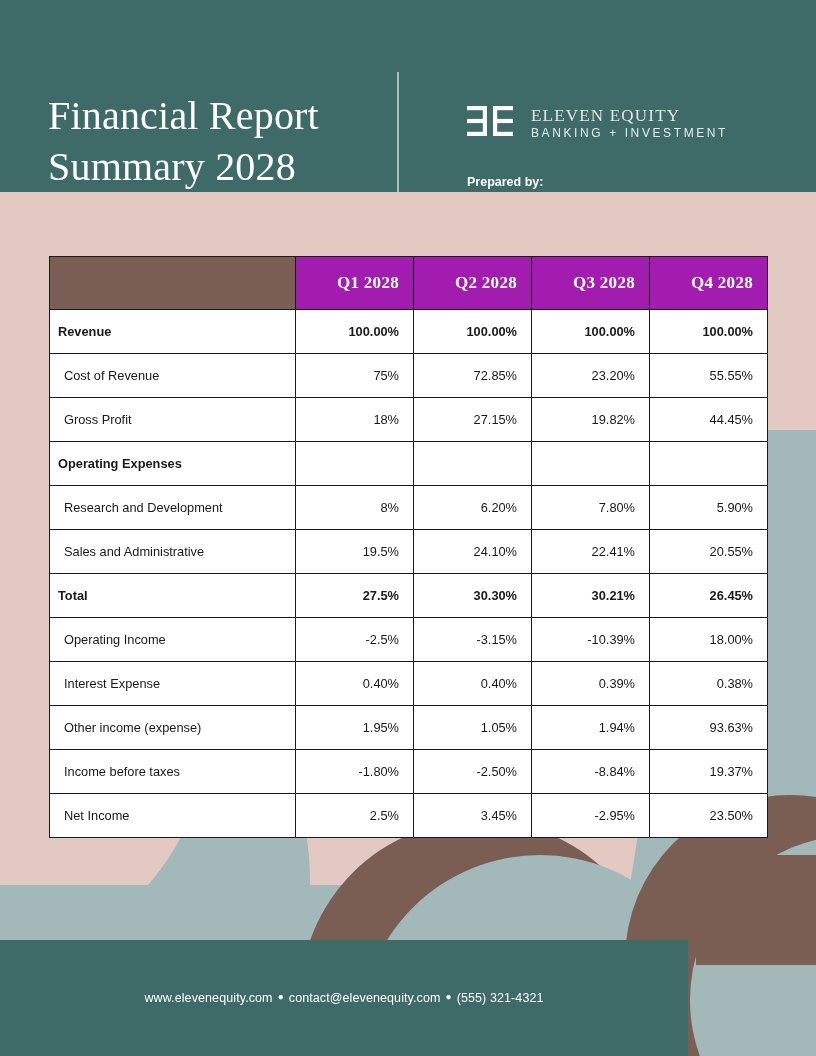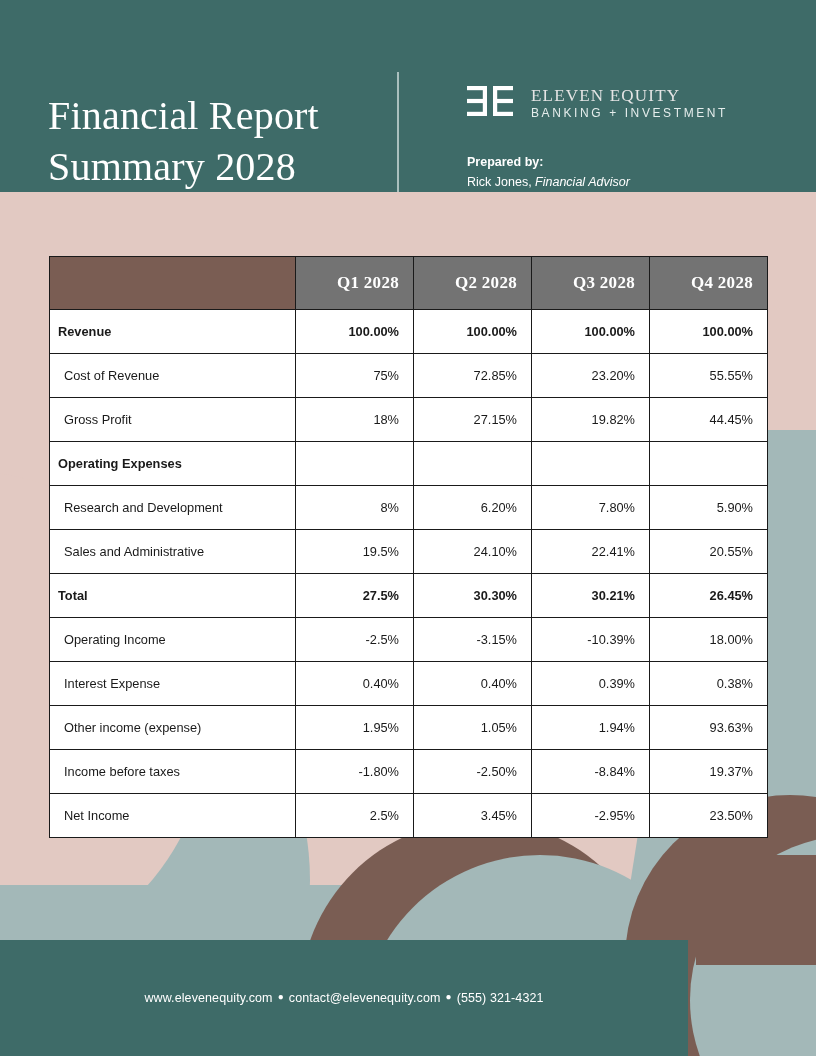--- a/index.html
+++ b/index.html
@@ -160,21 +160,21 @@
   }
   table.fin th, table.fin td {
     border:1.2px solid #1A1A1A;
     height:44px;
     padding:0 14px;
     font-size:12.8px;
     color:#1A1A1A;
     vertical-align:middle;
   }
   table.fin thead th {
-    background:#737373;
+    background:#a21caf;
     color:#FFFFFF;
     border-color:#1A1A1A;
     height:53px;
     font-family:"Liberation Serif", serif;
     font-size:17px;
     font-weight:600;
     text-align:right;
     letter-spacing:0.3px;
   }
   table.fin thead th.corner { background:#7A5D53; }
@@ -241,24 +241,20 @@
             <rect x="26" y="0" width="4.2" height="30" fill="#FFFFFF"></rect>
           </svg>
         </span>
         <span class="logo-words">
           <span class="logo-name">ELEVEN EQUITY</span>
           <span class="logo-tagline">BANKING + INVESTMENT</span>
         </span>
       </div>
 
       <div class="prepared-label">Prepared by:</div>
-      <div class="prepared-name">
-        <span>Rick Jones,</span>
-        <span class="role">Financial Advisor</span>
-      </div>
     </div>
   </div>
 
   <div class="table-wrap">
     <table class="fin">
       <colgroup>
         <col class="c-label">
           <col class="c-q">
           <col class="c-q">
           <col class="c-q">

